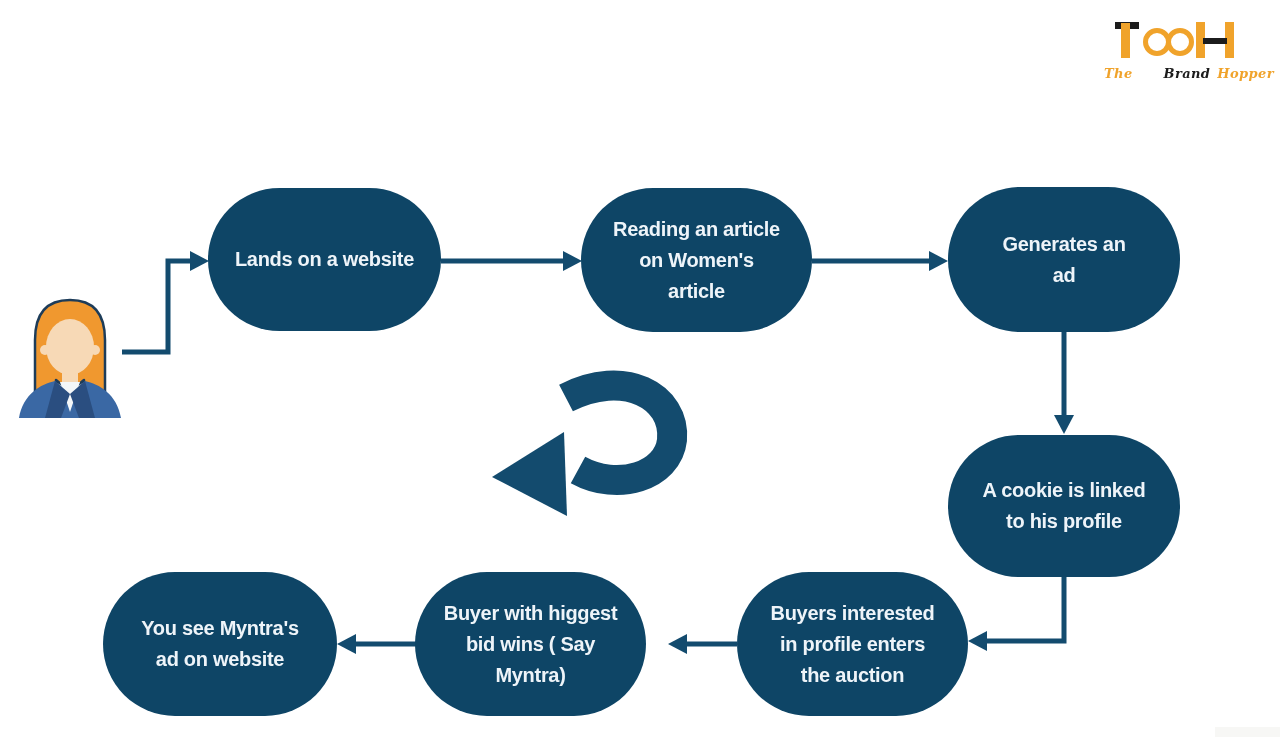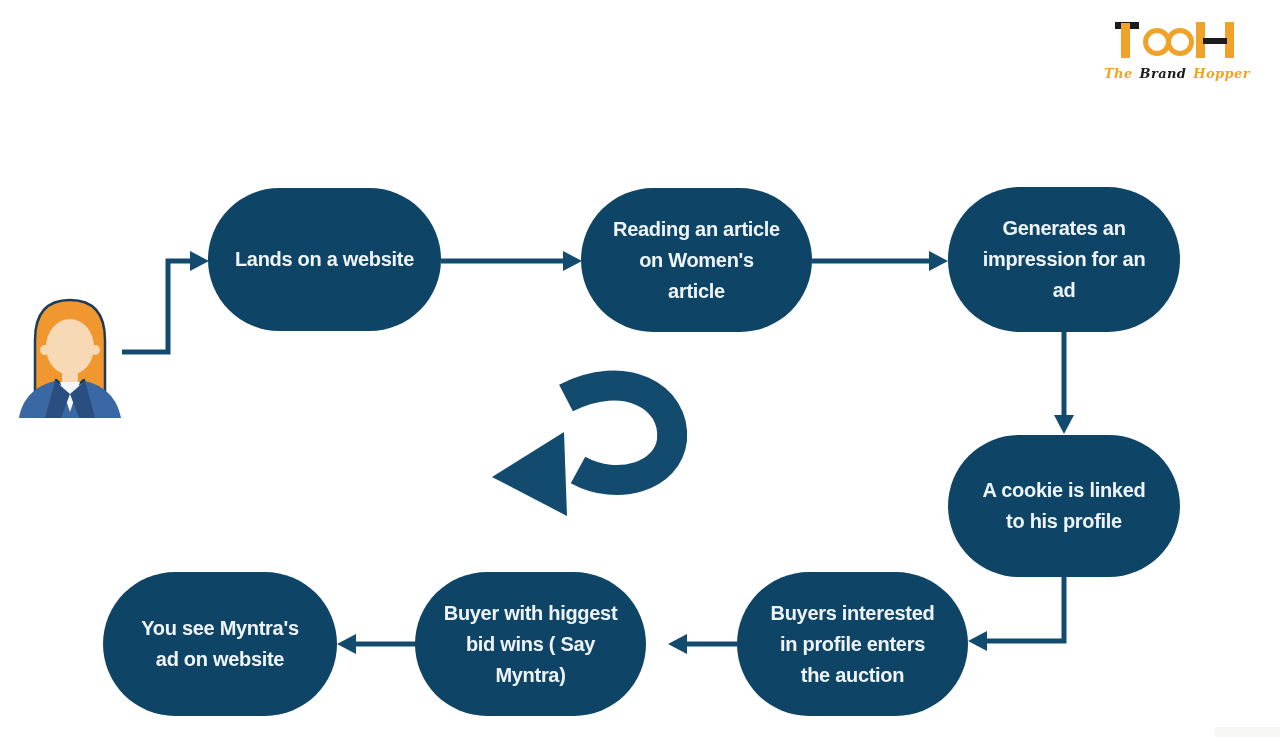--- a/index.html
+++ b/index.html
@@ -23,21 +23,21 @@
   }
   .node .ln{white-space:nowrap;}
   .logo{position:absolute;left:1104px;top:14px;width:142px;}
   .logo svg{display:block;}
   .tagline{
     margin-top:2px;width:140px;text-align:center;
     font-family:"DejaVu Serif",serif;font-style:italic;font-weight:700;
     font-size:13px;letter-spacing:0.4px;word-spacing:2px;white-space:nowrap;
   }
   .tg-orange{color:var(--logo_orange,#f0a32b);text-align:right;}
-  .tg-dark{color:var(--logo_dark,#1c1c1c);}
+  .tg-dark{color:var(--logo_dark,#1c1c1c);margin-left:24px;}
   .person{position:absolute;left:15px;top:292px;width:110px;height:126px;}
   .footer-strip{
     position:absolute;left:1215px;top:727px;width:65px;height:10px;
     background:var(--footer_strip,#f7f7f5);
   }
 </style>
 </head>
 <body>
 
 <div class="canvas">
@@ -71,21 +71,20 @@
   <div class="node" style="left:208px;top:188px;width:233px;height:143px">
       <div class="ln">Lands on a website</div>
     </div>
   <div class="node" style="left:581px;top:188px;width:231px;height:144px">
       <div class="ln">Reading an article</div>
       <div class="ln">on Women's</div>
       <div class="ln">article</div>
     </div>
   <div class="node" style="left:948px;top:187px;width:232px;height:145px">
       <div class="ln">Generates an</div>
-      <div class="ln">impression for an</div>
       <div class="ln">ad</div>
     </div>
   <div class="node" style="left:948px;top:435px;width:232px;height:142px">
       <div class="ln">A cookie is linked</div>
       <div class="ln">to his profile</div>
     </div>
   <div class="node" style="left:737px;top:572px;width:231px;height:144px">
       <div class="ln">Buyers interested</div>
       <div class="ln">in profile enters</div>
       <div class="ln">the auction</div>

